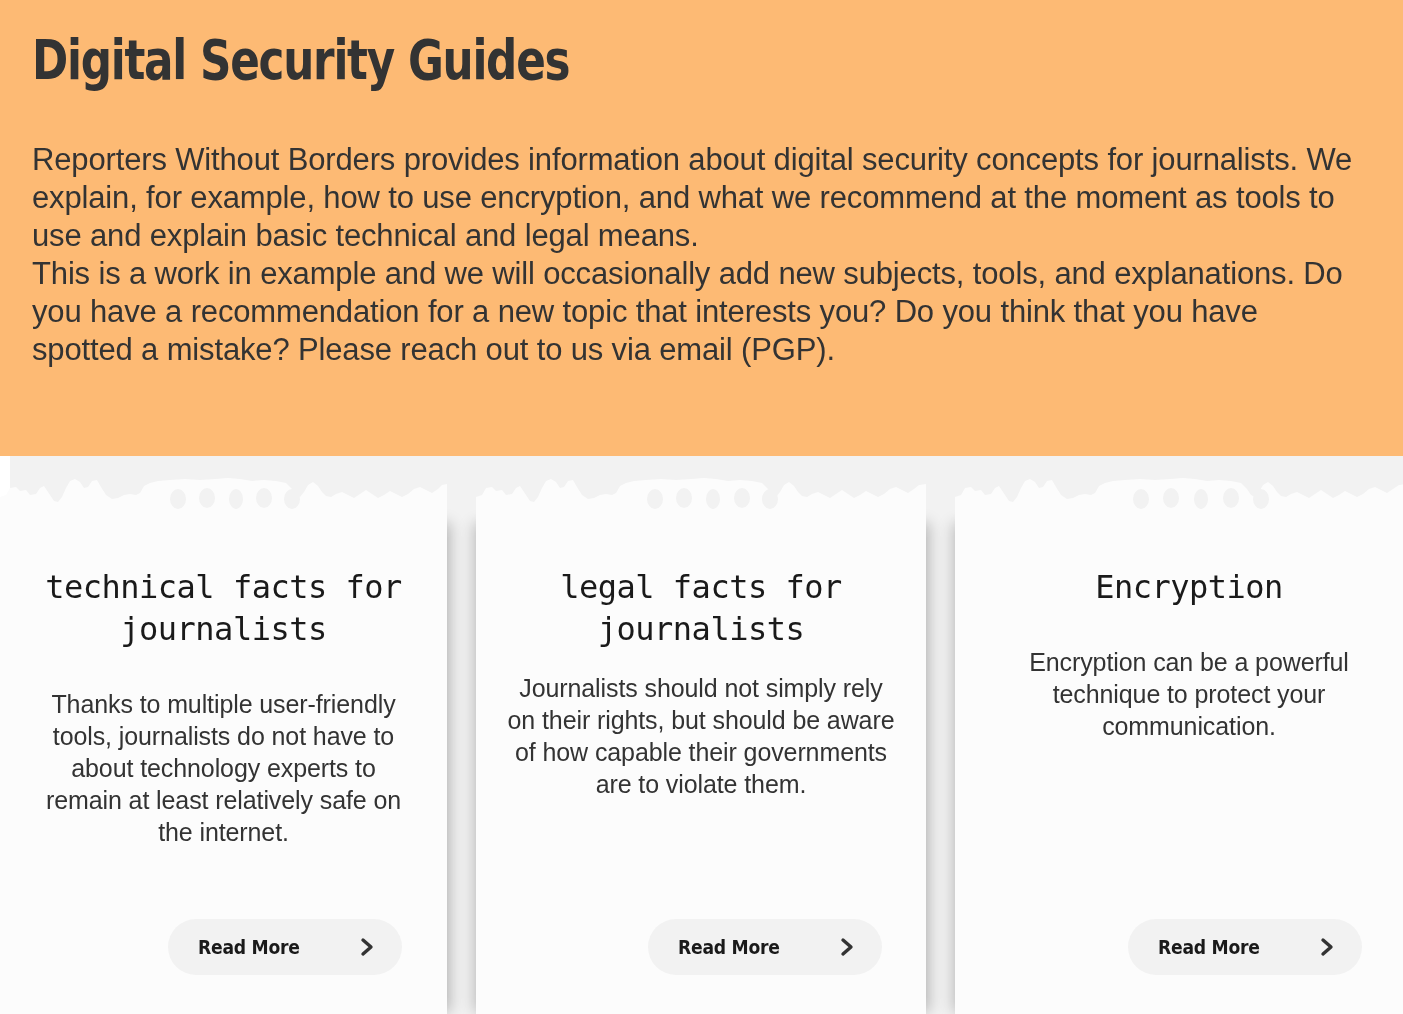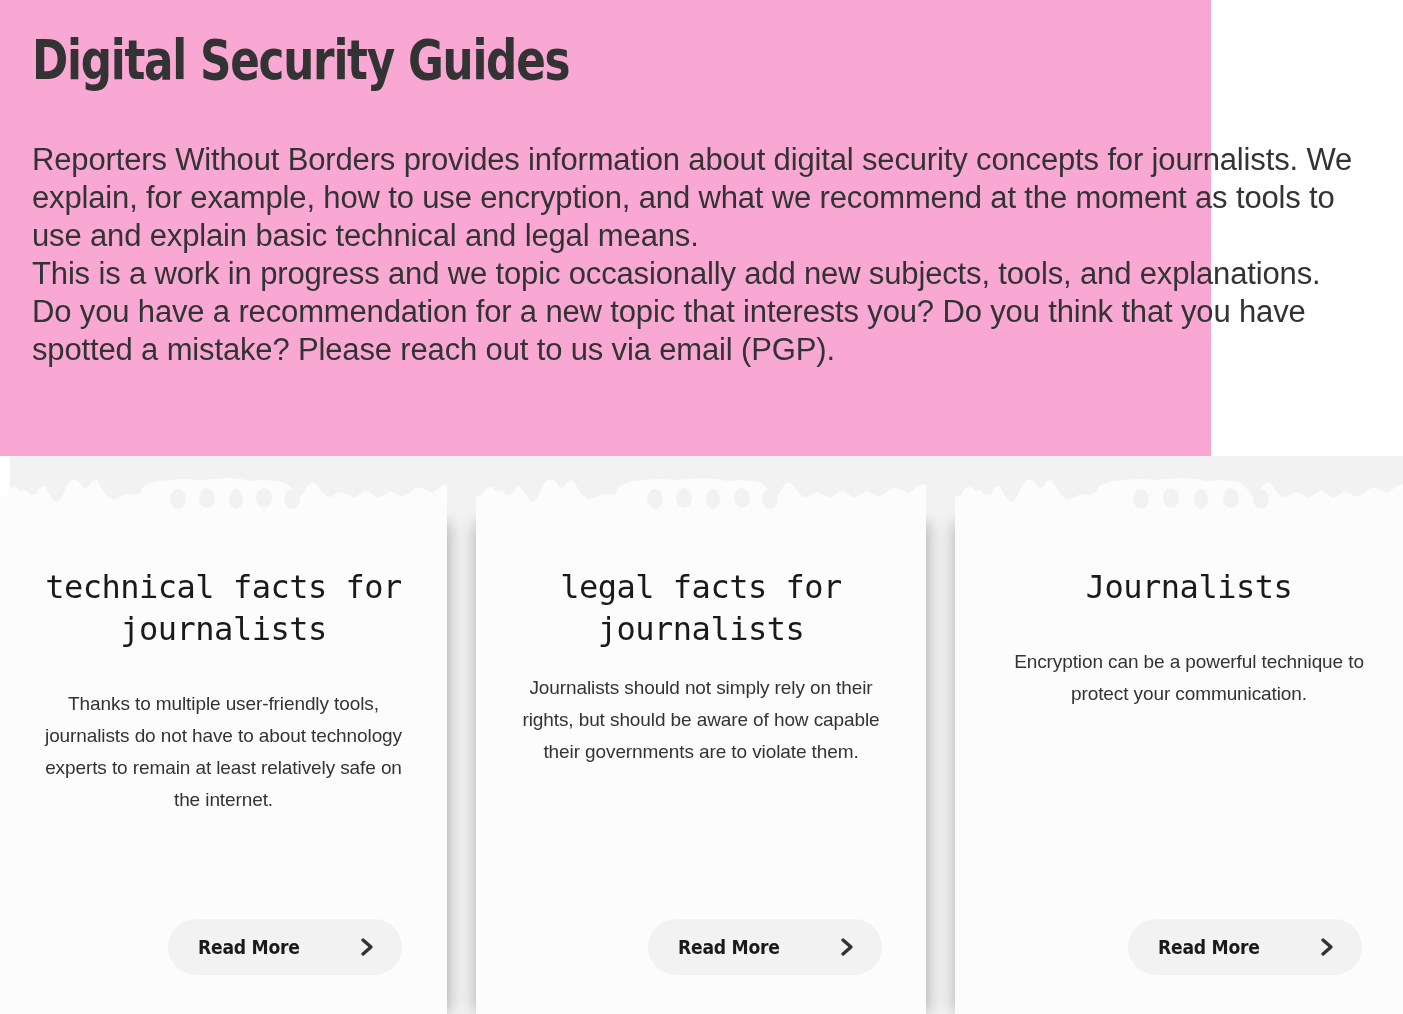--- a/index.html
+++ b/index.html
@@ -9,23 +9,23 @@
     height: 1014px;
     overflow: hidden;
     background: #ffffff;
     font-family: "Liberation Sans", sans-serif;
   }
 
   
   .header-section {
     position: absolute;
     left: 0; top: 0;
-    width: 1211px;
+    width: 1403px;
     height: 456px;
-    background: #f9a8d4;
+    background: #fdba74;
   }
 
   .page-title {
     position: absolute;
     left: 32px;
     top: 28px;
     font-family: "DejaVu Sans", sans-serif;
     font-size: 56px;
     line-height: 64px;
     font-weight: 700;
@@ -105,21 +105,21 @@
     line-height: 42px;
     font-weight: 400;
     color: #1a1a1a;
     letter-spacing: -0.5px;
     margin-top: 45px;
     padding: 0 6px;
   }
 
   .card-body {
     font-family: "Liberation Sans", sans-serif;
-    font-size: 19px;
+    font-size: 25px;
     line-height: 32px;
     color: #333333;
     margin-top: 38px;
     padding: 0 8px;
     letter-spacing: -0.1px;
   }
 
   .card-2 .card-body { margin-top: 22px; }
   .card-3 .card-title { margin-top: 45px; }
   .card-3 .card-body  { margin-top: 38px; }
@@ -160,21 +160,21 @@
   .btn-3 { left: 1128px; }
 </style>
 </head>
 <body>
 
 <div class="header-section">
   <h1 class="page-title">Digital Security Guides</h1>
 
   <div class="intro-block">
     <p>Reporters Without Borders provides information about digital security concepts for journalists. We explain, for example, how to use encryption, and what we recommend at the moment as tools to use and explain basic technical and legal means.</p>
-    <p>This is a work in progress and we topic occasionally add new subjects, tools, and explanations. Do you have a recommendation for a new topic that interests you? Do you think that you have spotted a mistake? Please reach out to us via email (PGP).</p>
+    <p>This is a work in example and we will occasionally add new subjects, tools, and explanations. Do you have a recommendation for a new topic that interests you? Do you think that you have spotted a mistake? Please reach out to us via email (PGP).</p>
   </div>
 </div>
 
 <div class="cards-section">
   <div class="cards-row">
 
     <div class="card card-1">
       <div class="torn-top">
         <svg viewBox="0 0 447 48" preserveAspectRatio="none" xmlns="http://www.w3.org/2000/svg">
           <defs>
@@ -252,21 +252,21 @@
               <ellipse cx="246" cy="24" rx="7" ry="10" fill="black"></ellipse>
               <ellipse cx="276" cy="23" rx="8" ry="10" fill="black"></ellipse>
               <ellipse cx="306" cy="24" rx="8" ry="10" fill="black"></ellipse>
             </mask>
           </defs>
           <rect x="0" y="0" width="468" height="48" fill="#fcfcfc" mask="url(#m3)"></rect>
         </svg>
       </div>
 
       <div class="card-inner">
-        <div class="card-title">Journalists</div>
+        <div class="card-title">Encryption</div>
         <div class="card-body">Encryption can be a powerful technique to protect your communication.</div>
       </div>
     </div>
 
   </div>
 </div>
 
 <div class="btn-pos btn-1">
   <button class="read-more-btn">
     <span class="read-more-label">Read More</span>

